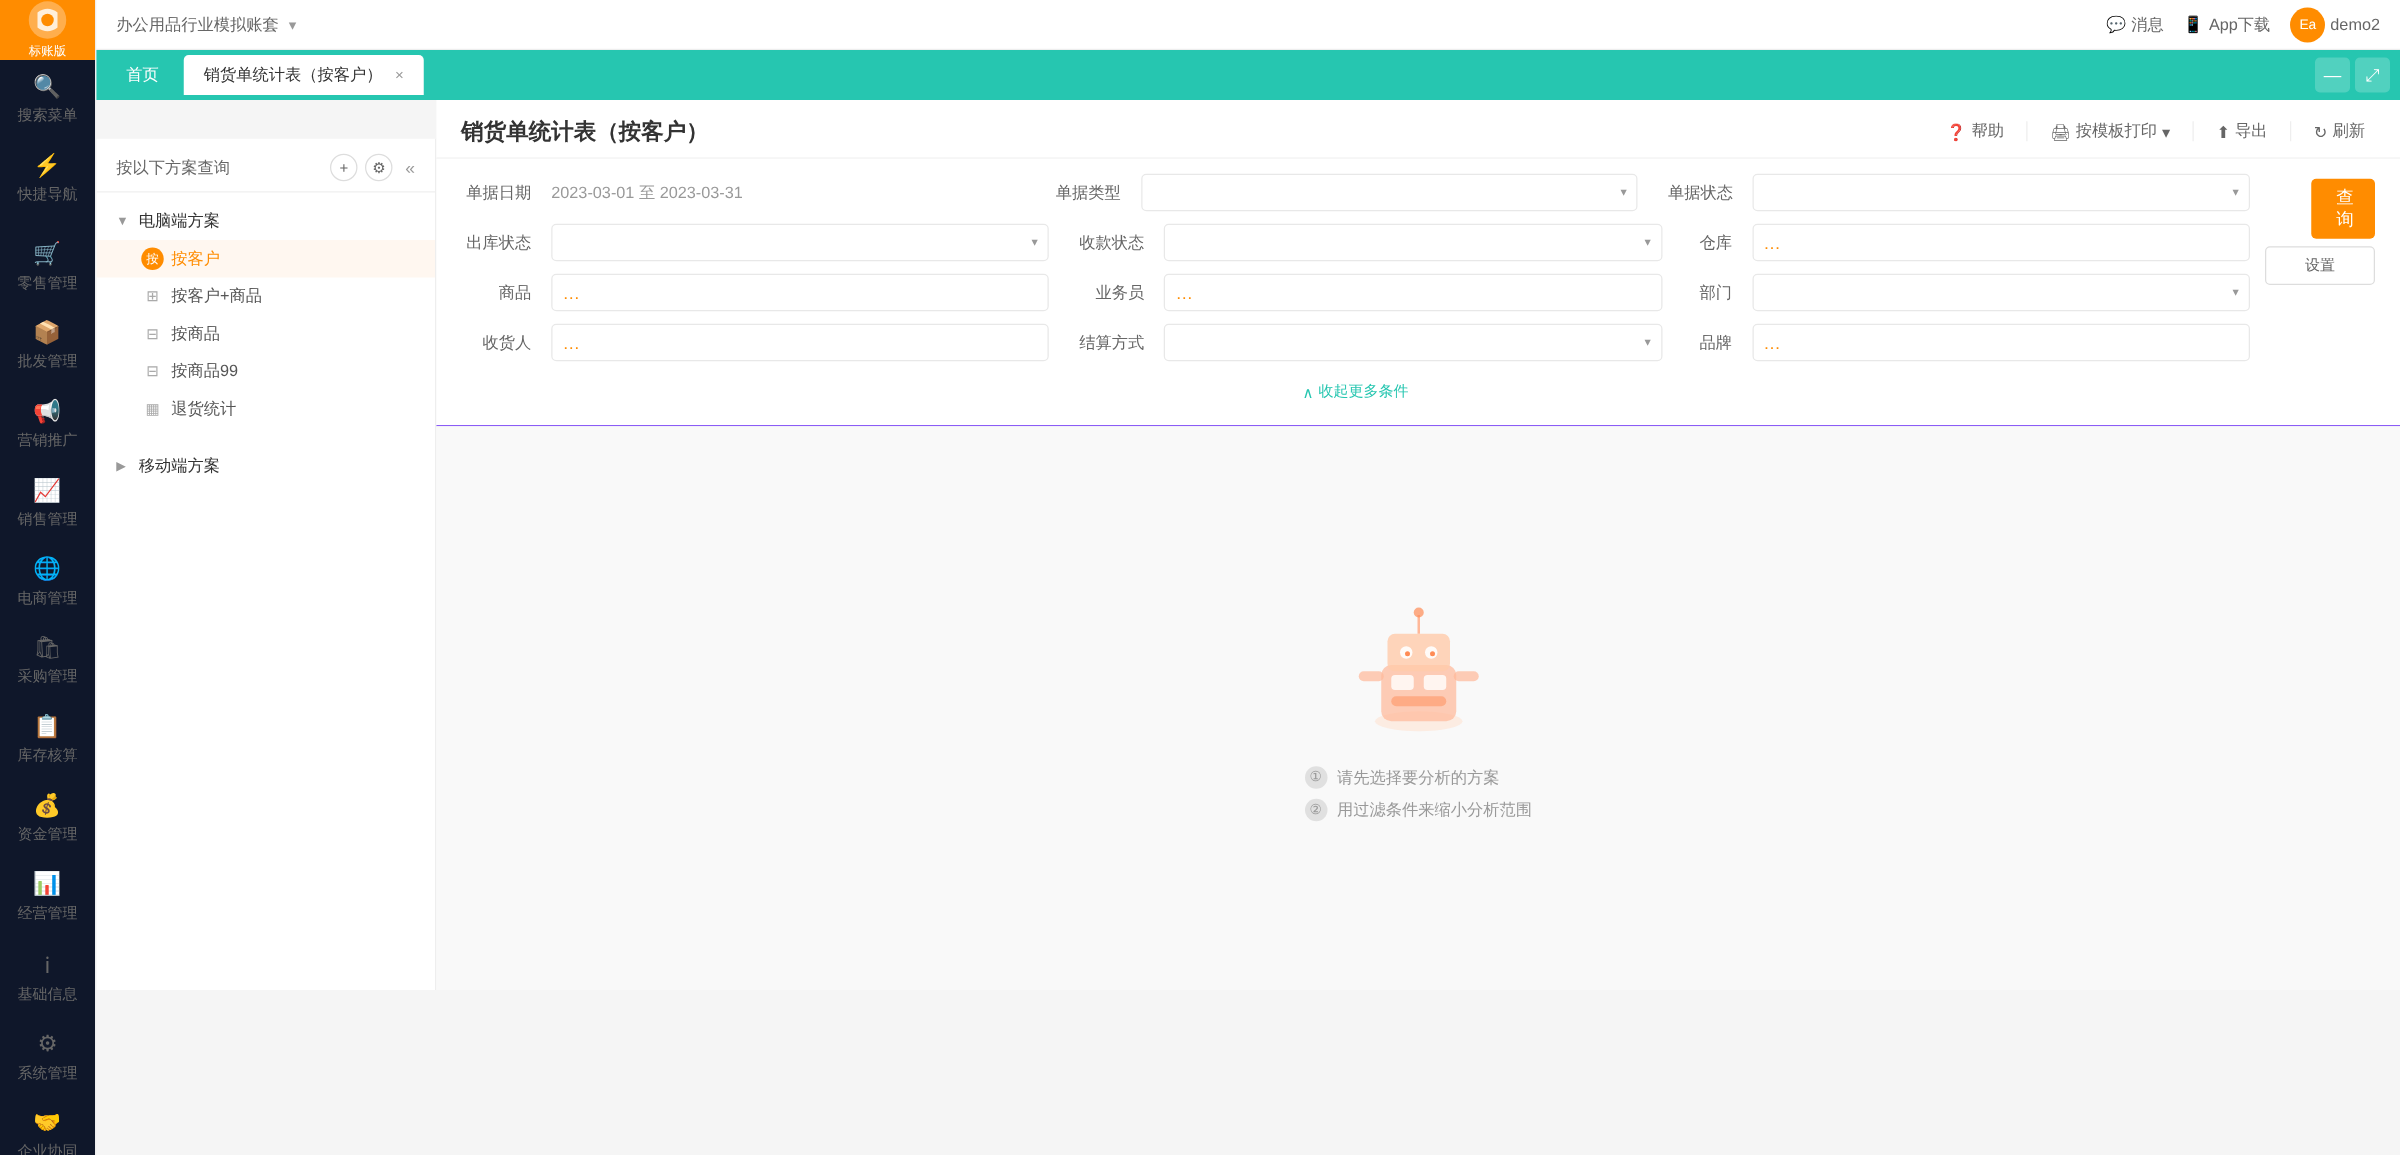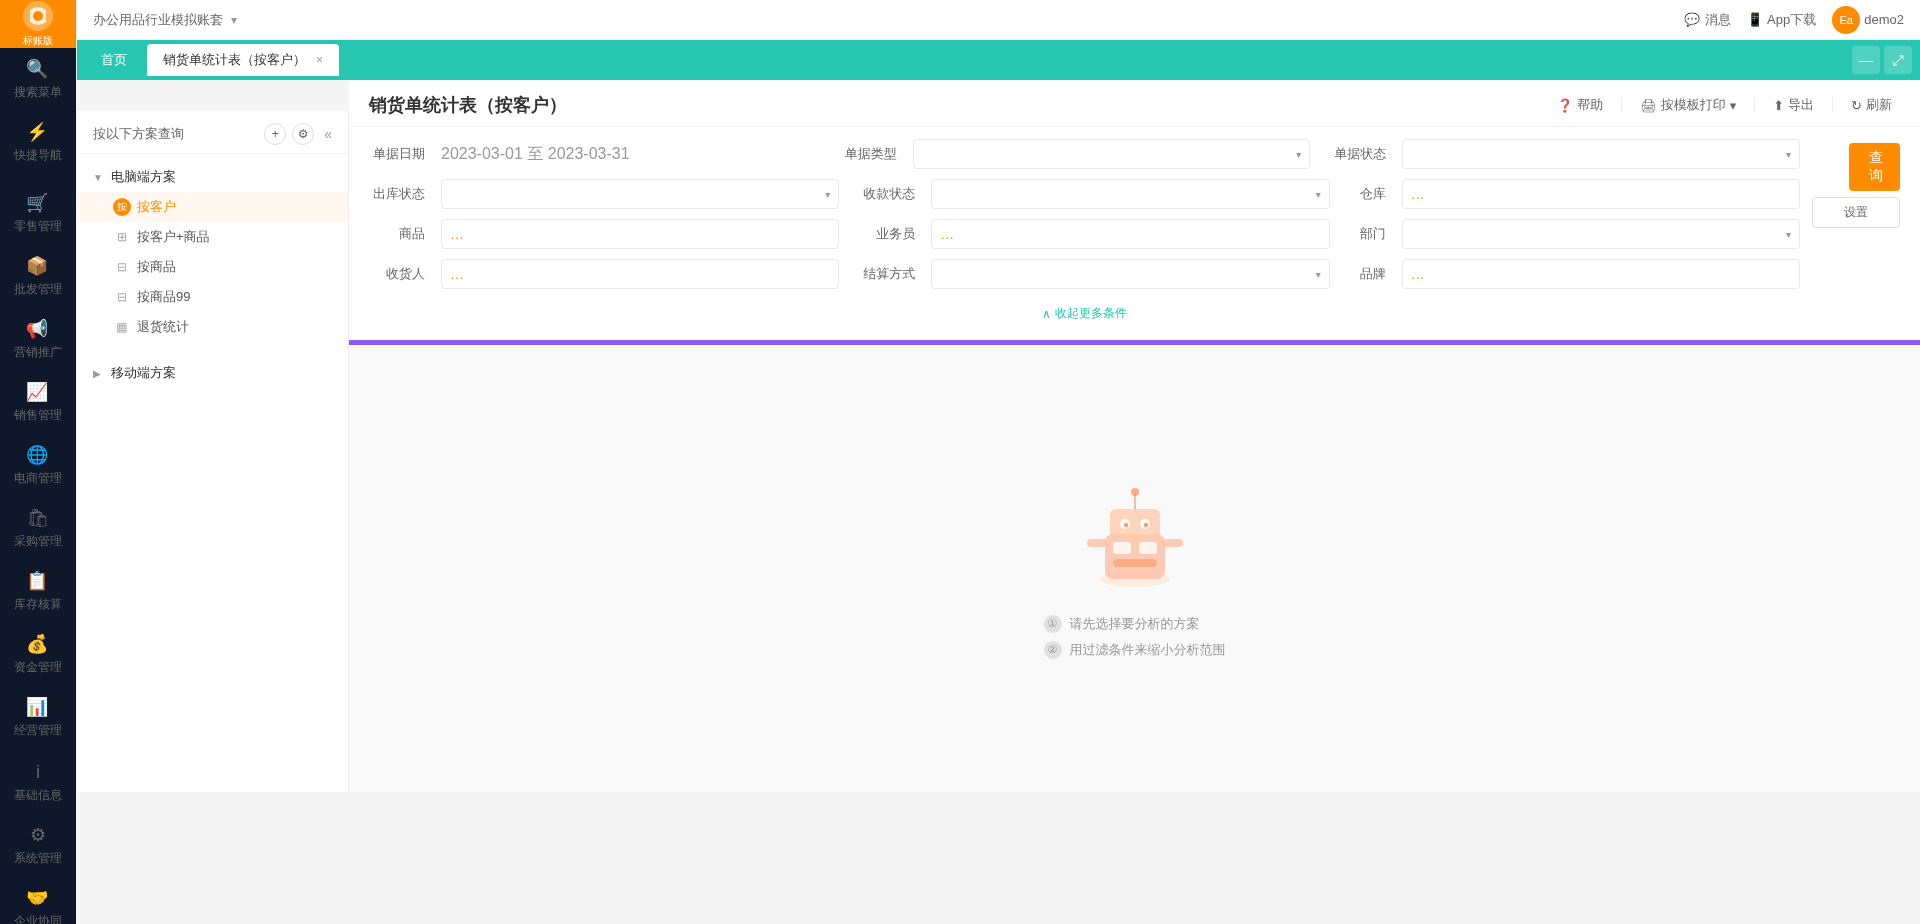--- a/index.html
+++ b/index.html
@@ -58,29 +58,29 @@
     .right-content { flex: 1; display: flex; flex-direction: column; overflow: hidden; }
 
     
     .page-header { padding: 12px 20px 8px; background: #fff; border-bottom: 1px solid #f0f0f0; display: flex; align-items: center; justify-content: space-between; }
     .page-title { font-size: 18px; font-weight: 600; color: #333; }
     .page-actions { display: flex; gap: 10px; align-items: center; }
     .action-btn { display: flex; align-items: center; gap: 4px; font-size: 13px; color: #666; cursor: pointer; padding: 4px 8px; border-radius: 4px; }
     .action-btn-divider { width: 1px; height: 16px; background: #eee; }
 
     
-    .filter-area { background: #fff; padding: 12px 20px; border-bottom: 5px solid #8b5cf6; }
+    .filter-area { background: #fff; padding: 12px 20px; border-bottom: 1px solid #8b5cf6; }
     .filter-row { display: flex; align-items: center; gap: 16px; margin-bottom: 10px; }
     .filter-row:last-child { margin-bottom: 0; }
     .filter-label { font-size: 13px; color: #666; white-space: nowrap; min-width: 56px; text-align: right; }
     .date-control { display: flex; align-items: center; gap: 6px; flex: 1; }
     .date-quick-btns { display: flex; gap: 4px; }
     .date-quick-btn { padding: 2px 8px; border-radius: 3px; font-size: 12px; cursor: pointer; color: #666; border: 1px solid transparent; }
     .date-quick-btn.active { background: #ff8c00; color: #fff; border-color: #ff8c00; border-radius: 10px; }
-    .date-range-text { font-size: 16px; color: #999; }
+    .date-range-text { font-size: 13px; color: #999; }
     .select-control { flex: 1; height: 30px; border: 1px solid #e8e8e8; border-radius: 4px; padding: 0 8px; display: flex; align-items: center; justify-content: space-between; cursor: pointer; background: #fff; font-size: 13px; color: #333; }
     .select-placeholder { color: #ccc; }
     .select-arrow { color: #999; font-size: 10px; }
     .select-dots { color: #ff8c00; font-size: 14px; letter-spacing: 2px; }
     .collapse-btn { text-align: center; padding: 6px; cursor: pointer; color: #26c6b0; font-size: 12px; display: flex; align-items: center; justify-content: center; gap: 4px; margin-top: 4px; }
 
     
     .data-area { flex: 1; display: flex; flex-direction: column; align-items: center; justify-content: center; background: #f9f9f9; }
     .empty-state { display: flex; flex-direction: column; align-items: center; gap: 16px; }
     .empty-icon { width: 120px; height: 120px; }

